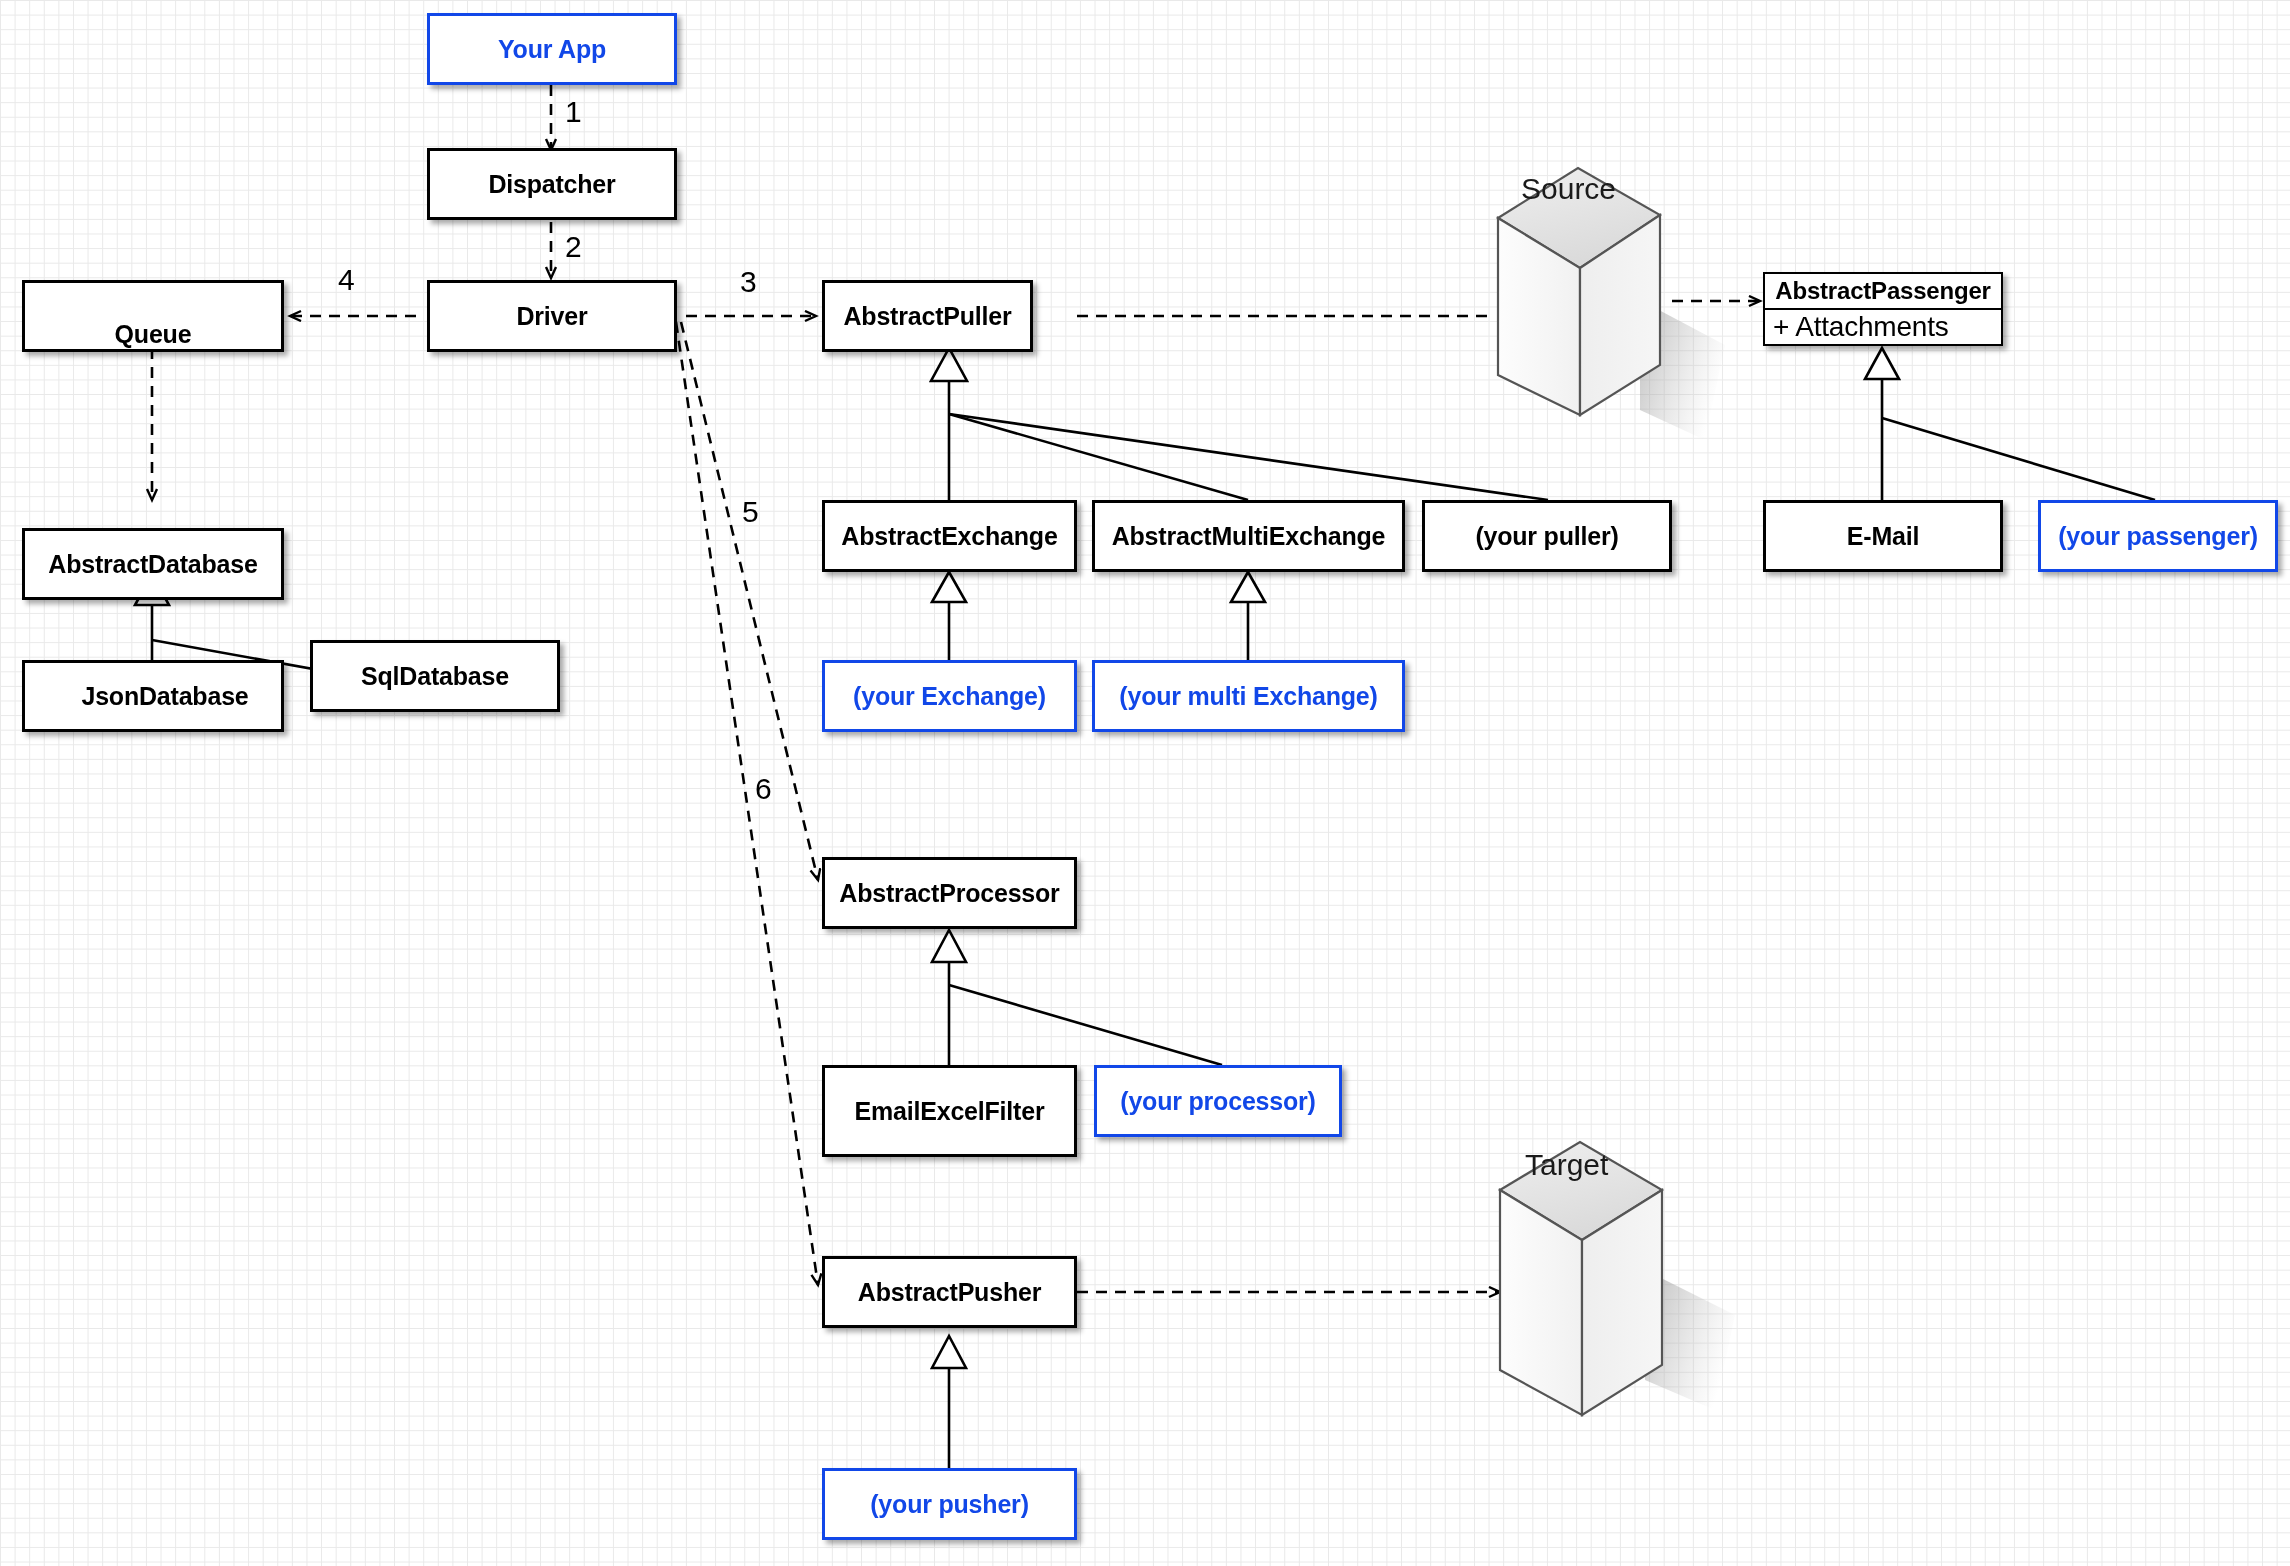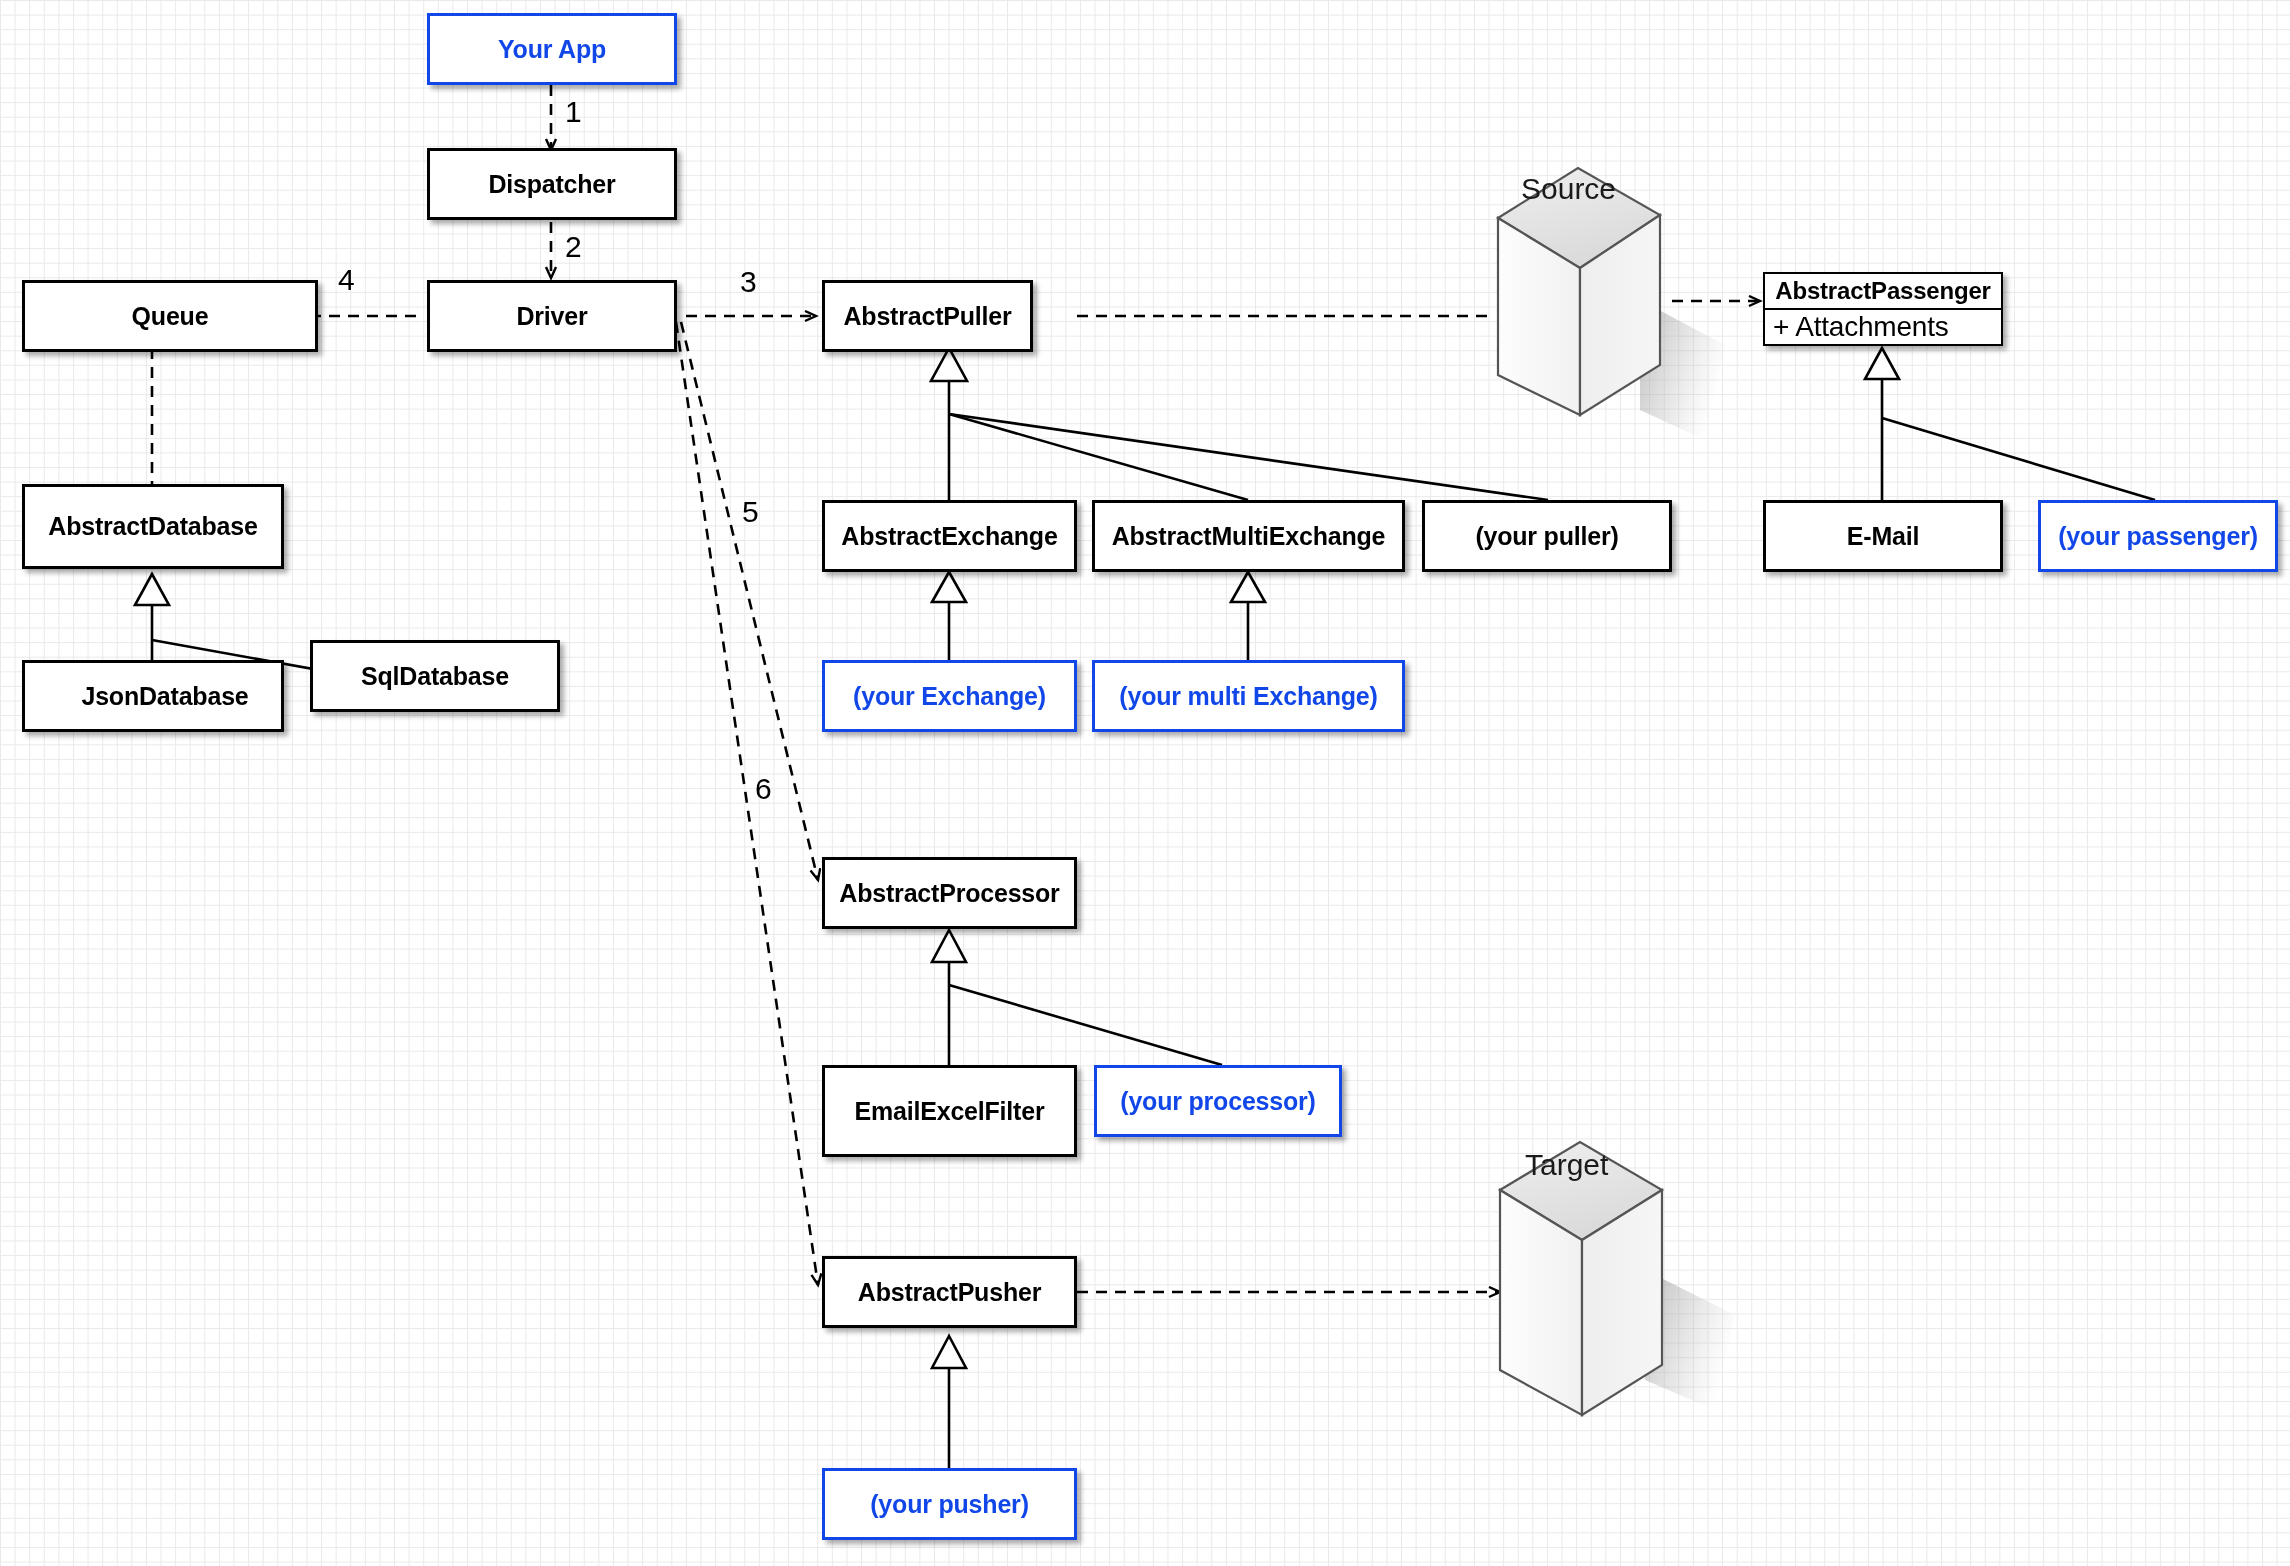--- a/index.html
+++ b/index.html
@@ -212,25 +212,25 @@
   </div>
 
   <div class="node" style="left:427px; top:148px; width:250px; height:72px;">
     <span>Dispatcher</span>
   </div>
 
   <div class="node" style="left:427px; top:280px; width:250px; height:72px;">
     <span>Driver</span>
   </div>
 
-  <div class="node" style="left:22px; top:280px; width:296px; height:72px;">
+  <div class="node" style="left:22px; top:280px; width:262px; height:72px;align-items:flex-end;">
     <span>Queue</span>
   </div>
 
-  <div class="node" style="left:22px; top:484px; width:262px; height:85px;">
+  <div class="node" style="left:22px; top:528px; width:262px; height:72px;">
     <span>AbstractDatabase</span>
   </div>
 
   <div class="node" style="left:22px; top:660px; width:262px; height:72px;padding-left:24px;">
     <span>JsonDatabase</span>
   </div>
 
   <div class="node" style="left:310px; top:640px; width:250px; height:72px;">
     <span>SqlDatabase</span>
   </div>

